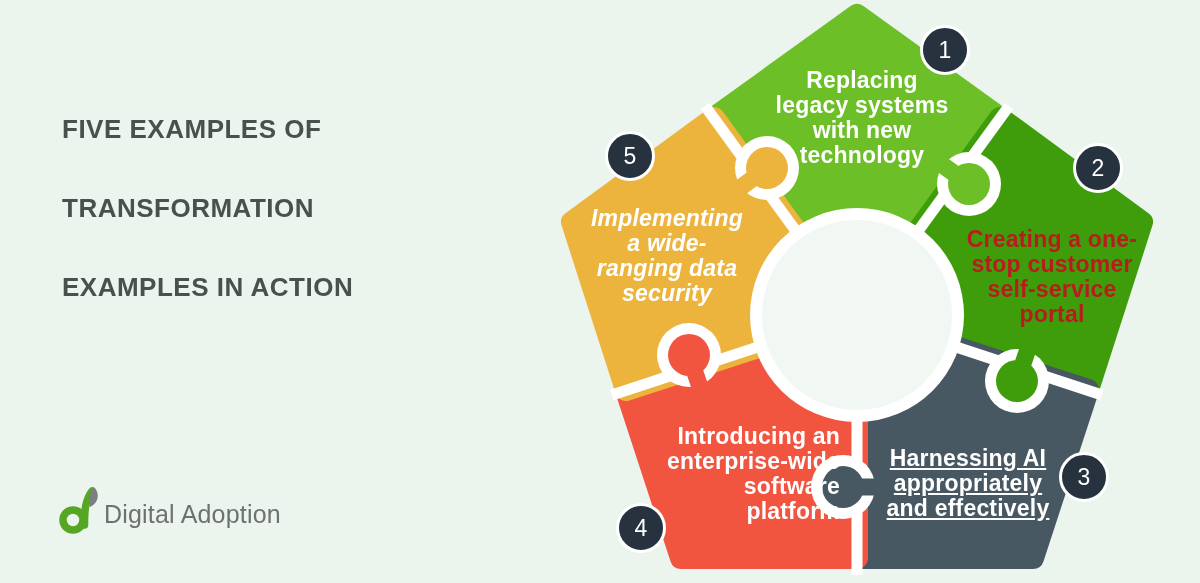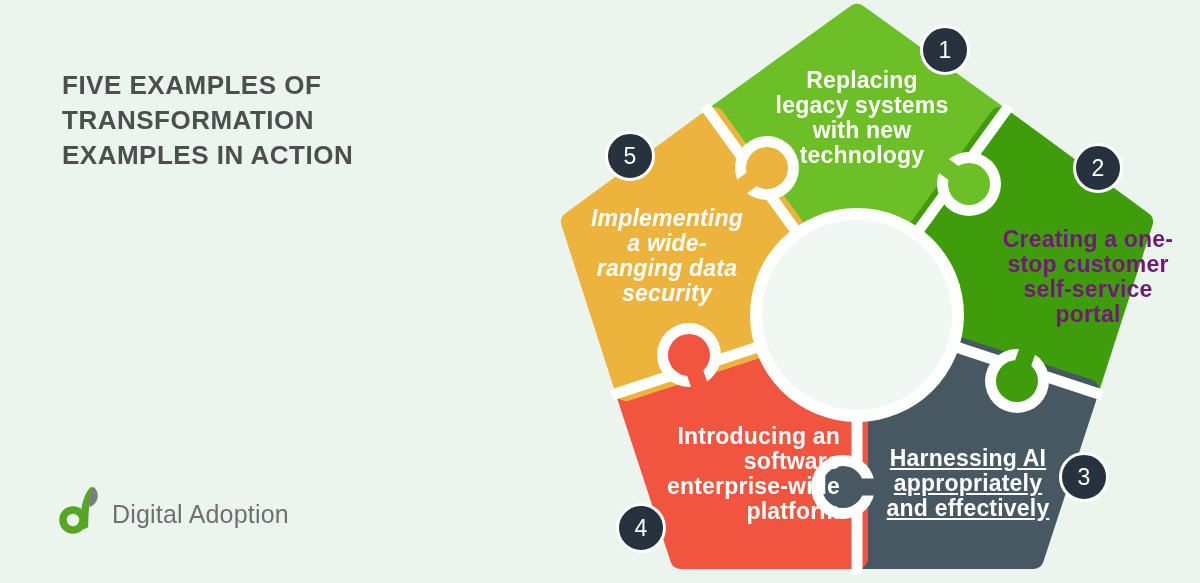--- a/index.html
+++ b/index.html
@@ -14,21 +14,21 @@
   .title {
     position: absolute;
     left: 62px;
     top: 68px;
     font-size: 26px;
     line-height: 35px;
     font-weight: 700;
     letter-spacing: 0.5px;
     color: #4b504f;
   }
-  .title span { display: block; }
+  .title span { display: block; margin-top: 44px; }
   .diagram-svg { position: absolute; left: 0; top: 0; }
   .piece-label {
     position: absolute;
     text-align: center;
     color: #ffffff;
     font-weight: 700;
     font-size: 23px;
     line-height: 25px;
     letter-spacing: 0.2px;
   }
@@ -52,21 +52,21 @@
     left: 58px;
     top: 484px;
     display: flex;
     align-items: flex-end;
   }
   .logo-text {
     font-size: 25px;
     color: #6e7071;
     font-weight: 500;
     padding-bottom: 7px;
-    margin-left: 12px;
+    margin-left: 4px;
     letter-spacing: 0.2px;
   }
 </style>
 </head>
 <body>
 
 <div class="canvas" style="background: rgb(236, 244, 238);">
 
   <div class="title" style="color: rgb(75, 80, 79);">
     <span>FIVE EXAMPLES OF</span>
@@ -109,35 +109,35 @@
     <circle cx="857" cy="315" r="107" fill="#ffffff"></circle>
     <circle cx="857" cy="315" r="95" fill="#f1f7f2"></circle>
   </svg>
 
   <div class="piece-label" style="left: 742px; top: 68px; width: 240px; color: rgb(255, 255, 255);">
     <span>Replacing</span>
     <span>legacy systems</span>
     <span>with new</span>
     <span>technology</span>
   </div>
-  <div class="piece-label" style="left: 988px; top: 227px; width: 200px; color: #701a75;">
+  <div class="piece-label" style="left: 952px; top: 227px; width: 200px; color: #b91c1c;">
     <span>Creating a one-</span>
     <span>stop customer</span>
     <span>self-service</span>
     <span>portal</span>
   </div>
   <div class="piece-label" style="left: 858px; top: 446px; width: 220px; color: rgb(255, 255, 255); text-decoration: underline;">
     <span>Harnessing AI</span>
     <span>appropriately</span>
     <span>and effectively</span>
   </div>
   <div class="piece-label" style="left: 620px; top: 424px; width: 220px; color: rgb(255, 255, 255); text-align: right;">
     <span>Introducing an</span>
+    <span>enterprise-wide</span>
     <span>software</span>
-    <span>enterprise-wide</span>
     <span>platform</span>
   </div>
   <div class="piece-label" style="left: 557px; top: 206px; width: 220px; color: rgb(255, 255, 255); font-style: italic;">
     <span>Implementing</span>
     <span>a wide-</span>
     <span>ranging data</span>
     <span>security</span>
   </div>
 
   <div class="badge" style="left: 920px; top: 25px; background: rgb(38, 50, 61); color: rgb(255, 255, 255);">

